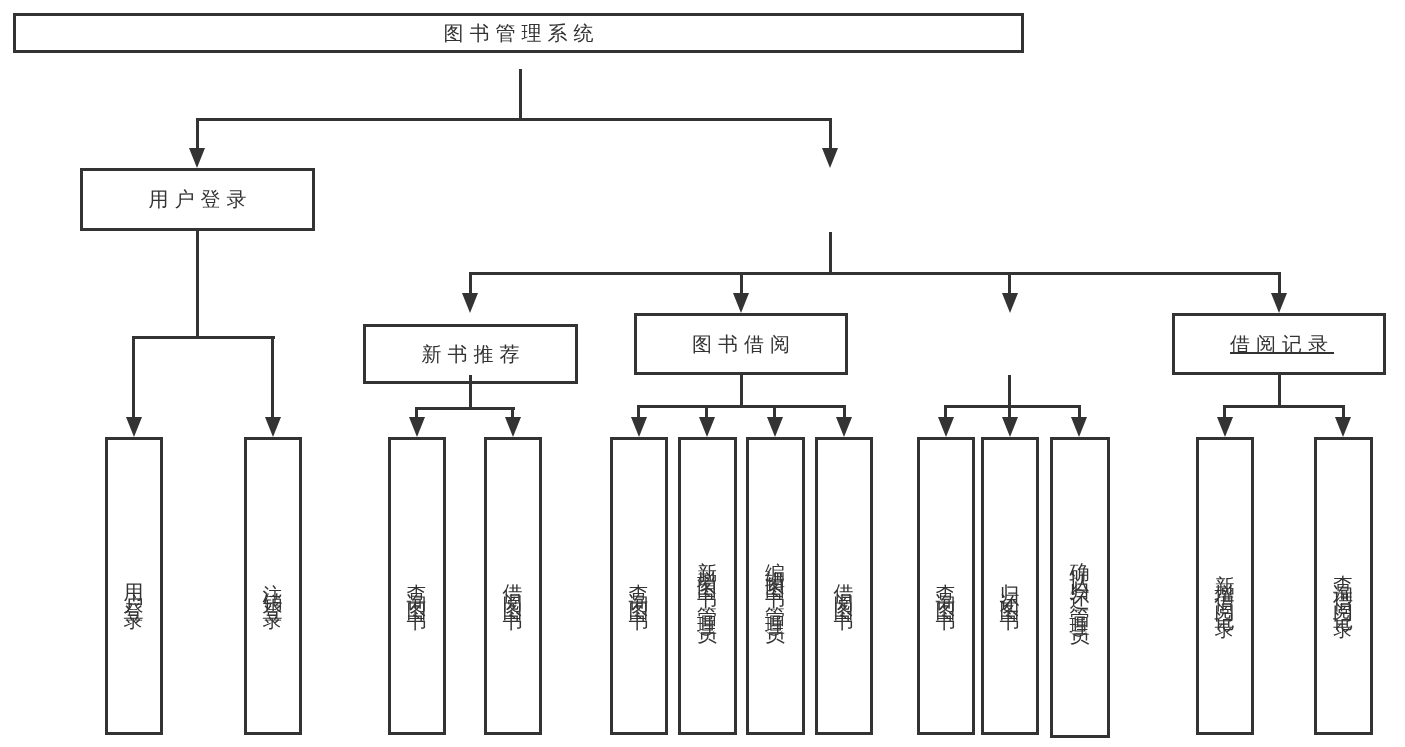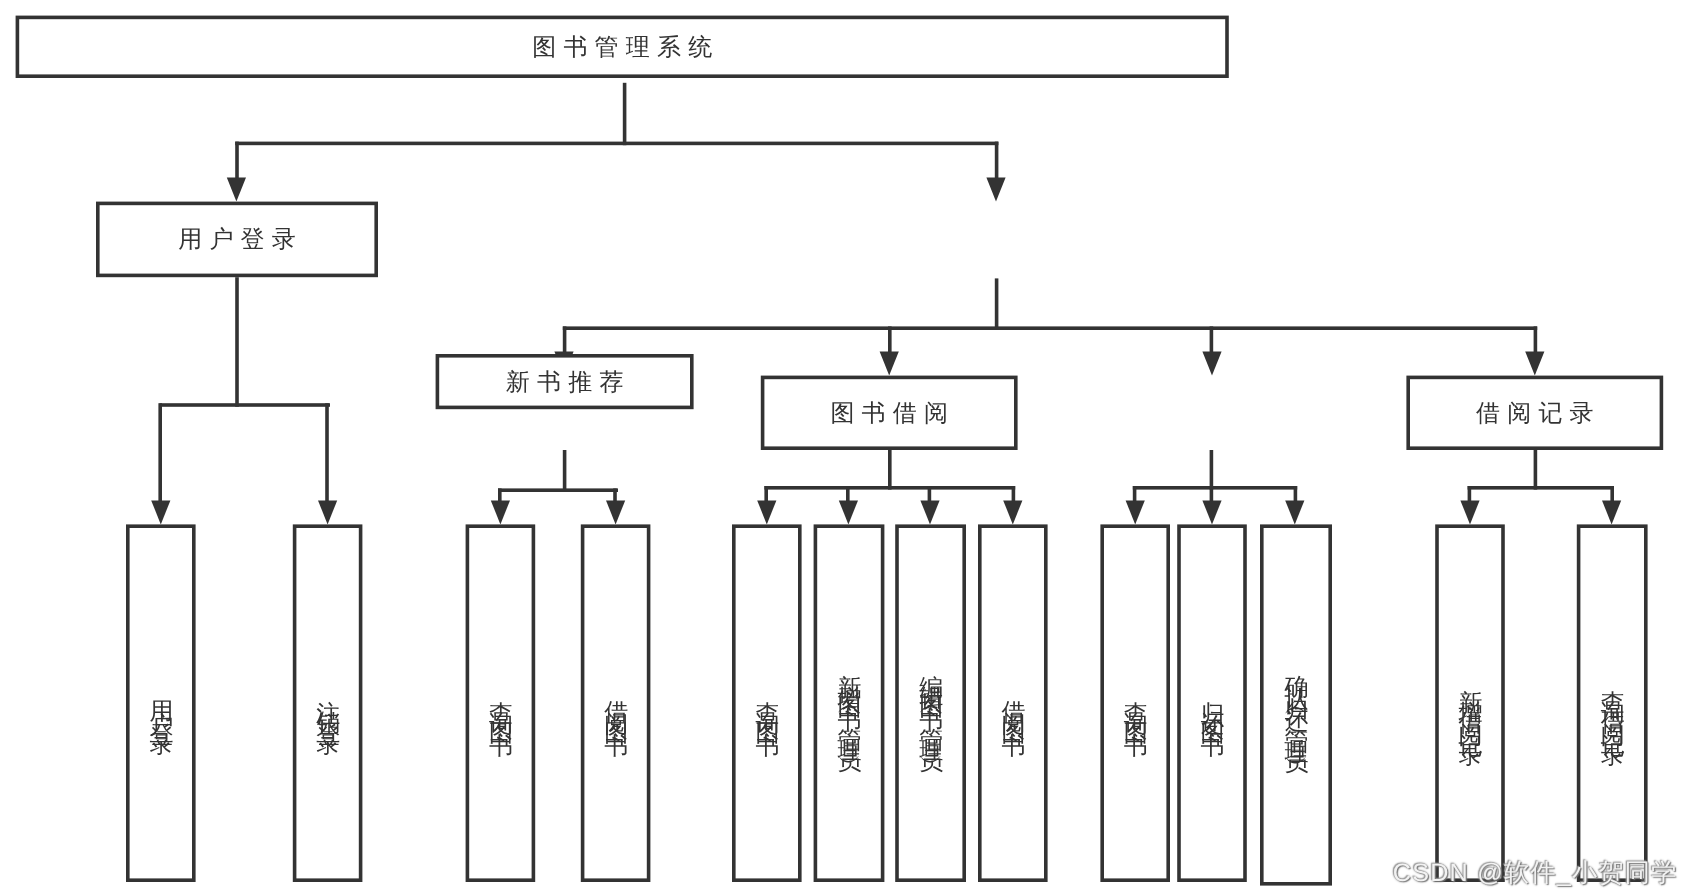--- a/index.html
+++ b/index.html
@@ -55,21 +55,21 @@
     text-shadow:1px 1px 1px #777777,-1px -1px 1px #999999,0 0 2px #888888;
     z-index:50;
     white-space:nowrap;
   }
 </style>
 </head>
 <body>
 
 <div id="stage">
 
-  <div class="box" style="left:13px;top:13px;width:1011px;height:52px;">
+  <div class="box" style="left:13px;top:13px;width:1011px;height:40px;">
     <span>图书管理系统</span>
   </div>
 
   <div class="vline" style="left:519px;top:69px;height:52px;"></div>
   <div class="hline" style="left:196px;top:118px;width:636px;"></div>
   <div class="vline" style="left:196px;top:118px;height:32px;"></div>
   <div class="arrow" style="left:189px;top:148px;"></div>
   <div class="vline" style="left:829px;top:118px;height:32px;"></div>
   <div class="arrow" style="left:822px;top:148px;"></div>
 
@@ -88,27 +88,27 @@
   <div class="hline" style="left:469px;top:272px;width:812px;"></div>
   <div class="vline" style="left:469px;top:272px;height:25px;"></div>
   <div class="arrow" style="left:462px;top:293px;"></div>
   <div class="vline" style="left:740px;top:272px;height:25px;"></div>
   <div class="arrow" style="left:733px;top:293px;"></div>
   <div class="vline" style="left:1008px;top:272px;height:25px;"></div>
   <div class="arrow" style="left:1002px;top:293px;"></div>
   <div class="vline" style="left:1278px;top:272px;height:25px;"></div>
   <div class="arrow" style="left:1271px;top:293px;"></div>
 
-  <div class="box" style="left:363px;top:295px;width:215px;height:46px;">
+  <div class="box" style="left:363px;top:324px;width:215px;height:60px;">
     <span>新书推荐</span>
   </div>
   <div class="box" style="left:634px;top:313px;width:214px;height:62px;">
     <span>图书借阅</span>
   </div>
-  <div class="box" style="left:1172px;top:313px;width:214px;height:62px;">
+  <div class="box" style="left:1172px;top:313px;width:214px;height:62px;text-decoration:underline;">
     <span>借阅记录</span>
   </div>
 
   <div class="vline" style="left:469px;top:375px;height:35px;"></div>
   <div class="hline" style="left:415px;top:407px;width:100px;"></div>
   <div class="vline" style="left:415px;top:407px;height:14px;"></div>
   <div class="arrow" style="left:409px;top:417px;"></div>
   <div class="vline" style="left:511px;top:407px;height:14px;"></div>
   <div class="arrow" style="left:505px;top:417px;"></div>
 
@@ -176,15 +176,14 @@
     <span>确认归还（管理员）</span>
   </div>
 
   <div class="col" style="left:1196px;top:437px;width:58px;height:298px;">
     <span>新增借阅记录</span>
   </div>
   <div class="col" style="left:1314px;top:437px;width:59px;height:298px;">
     <span>查询借阅记录</span>
   </div>
 
-  <div class="watermark">CSDN @软件_小贺同学</div>
 
 </div>
 
 </body></html>

